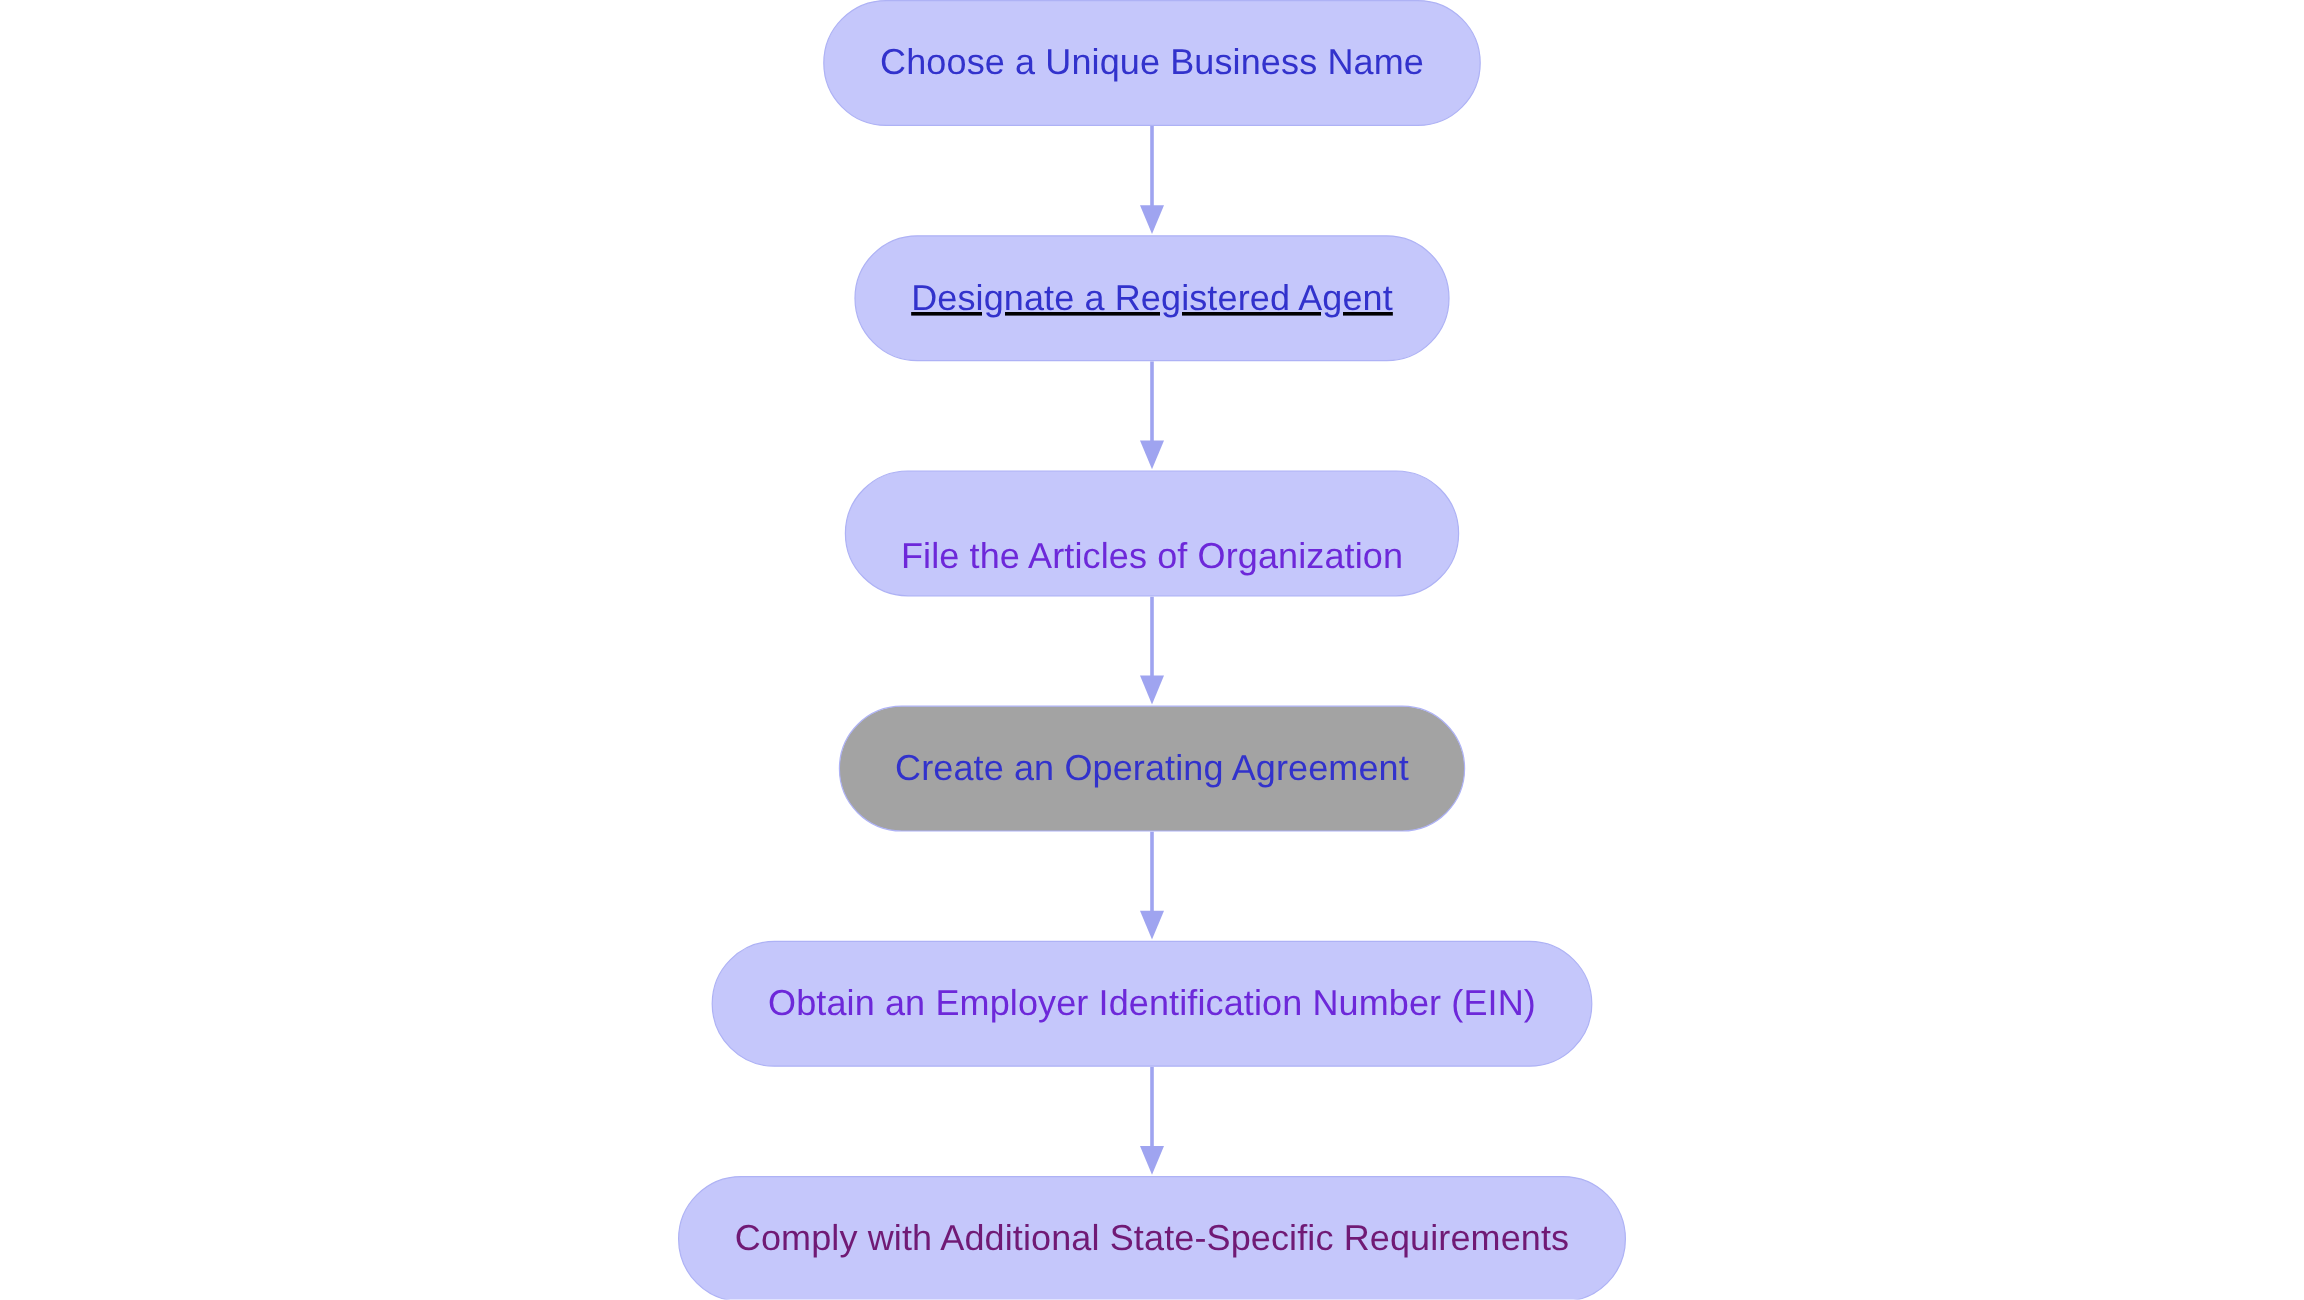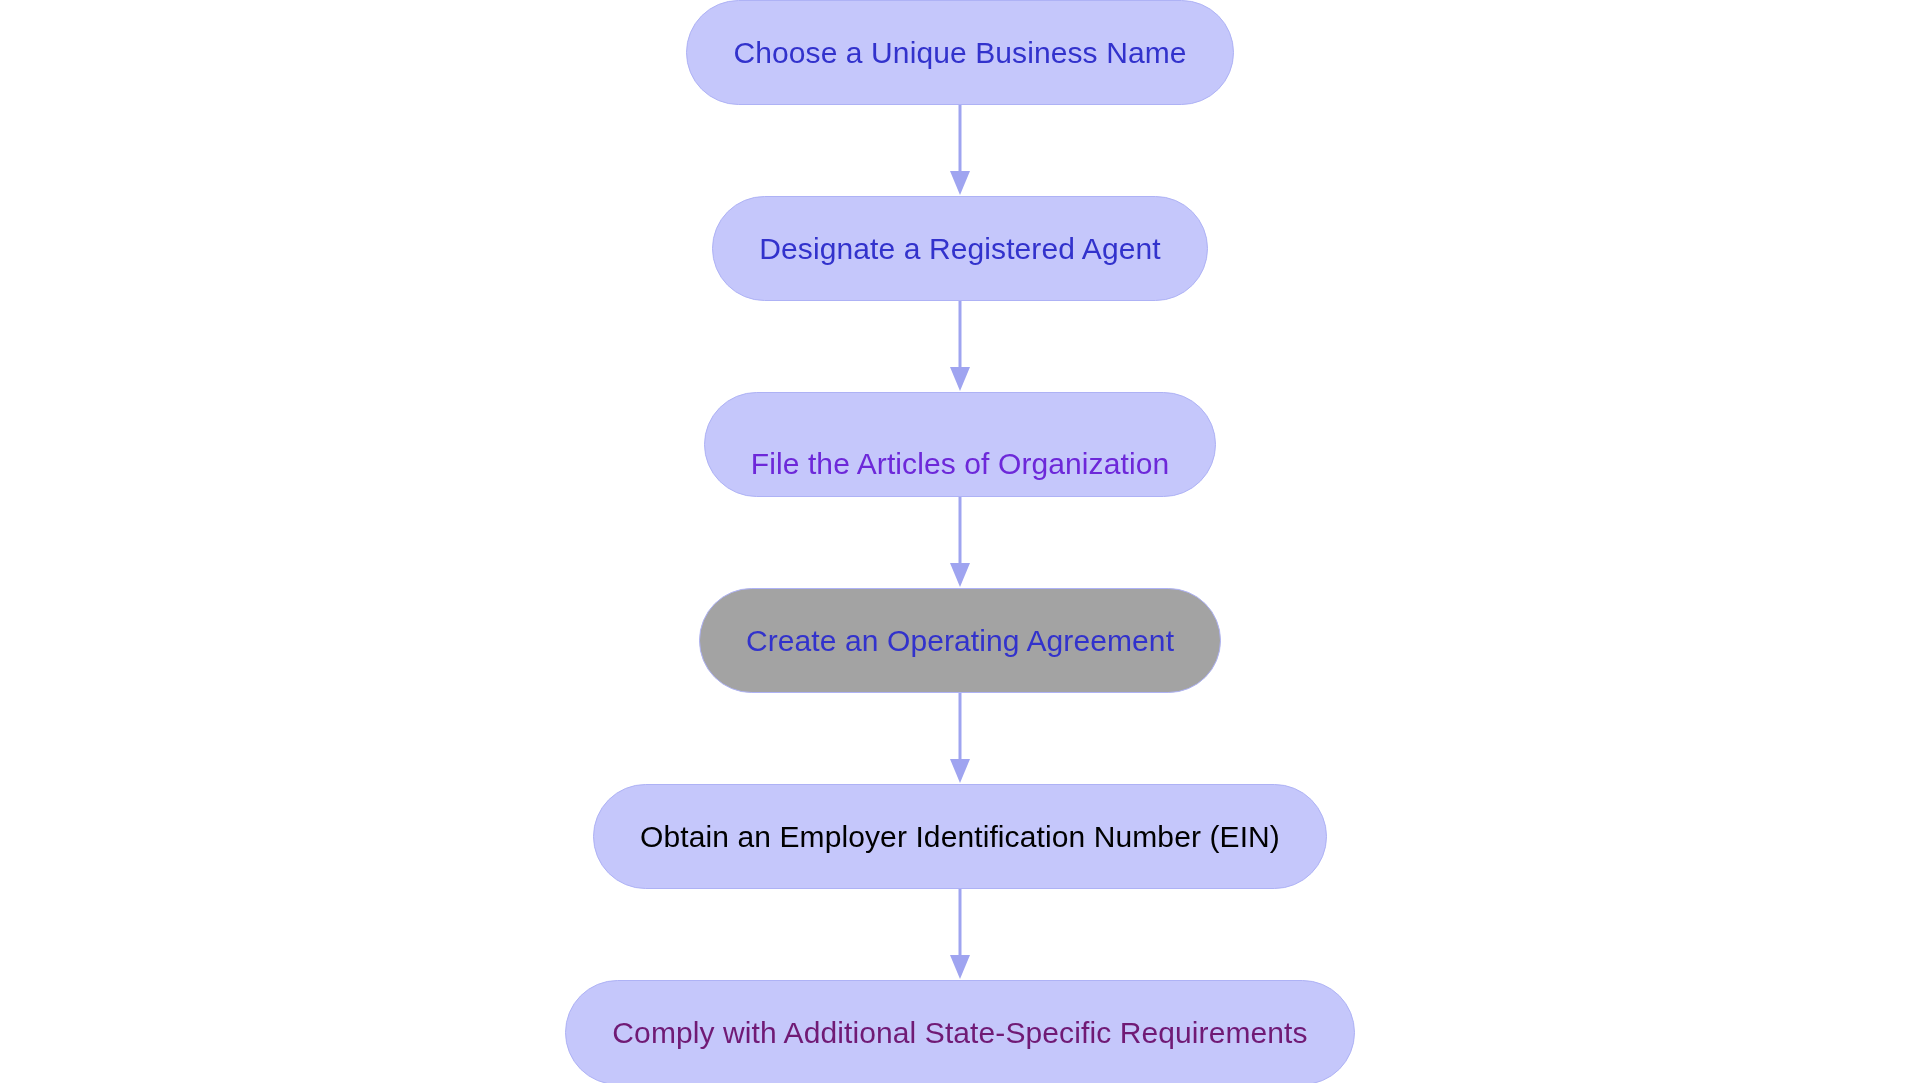--- a/index.html
+++ b/index.html
@@ -64,21 +64,21 @@
     <span class="node-label" style="color: rgb(50, 50, 204);">Choose a Unique Business Name</span>
   </div>
 
   <div class="connector">
     <svg width="26" height="91" viewBox="0 0 26 91">
       <line x1="13" y1="0" x2="13" y2="72" stroke="#9fa4f0" stroke-width="3"></line>
       <polygon points="13,90 3,66 23,66" fill="#9fa4f0"></polygon>
     </svg>
   </div>
 
-  <div class="node" style="background: rgb(197, 199, 251); border: 1.5px solid rgb(174, 178, 245);">
+  <div class="node" style="background: rgb(197, 199, 251); border: 1.5px solid rgb(174, 178, 245); text-decoration: underline;">
     <span class="node-label" style="color: rgb(50, 50, 204);">Designate a Registered Agent</span>
   </div>
 
   <div class="connector">
     <svg width="26" height="91" viewBox="0 0 26 91">
       <line x1="13" y1="0" x2="13" y2="72" stroke="#9fa4f0" stroke-width="3"></line>
       <polygon points="13,90 3,66 23,66" fill="#9fa4f0"></polygon>
     </svg>
   </div>
 
@@ -98,21 +98,21 @@
   </div>
 
   <div class="connector">
     <svg width="26" height="91" viewBox="0 0 26 91">
       <line x1="13" y1="0" x2="13" y2="72" stroke="#9fa4f0" stroke-width="3"></line>
       <polygon points="13,90 3,66 23,66" fill="#9fa4f0"></polygon>
     </svg>
   </div>
 
   <div class="node" style="background: rgb(197, 199, 251); border: 1.5px solid rgb(174, 178, 245);">
-    <span class="node-label" style="color: #000000;">Obtain an Employer Identification Number (EIN)</span>
+    <span class="node-label" style="color: #6d28d9;">Obtain an Employer Identification Number (EIN)</span>
   </div>
 
   <div class="connector">
     <svg width="26" height="91" viewBox="0 0 26 91">
       <line x1="13" y1="0" x2="13" y2="72" stroke="#9fa4f0" stroke-width="3"></line>
       <polygon points="13,90 3,66 23,66" fill="#9fa4f0"></polygon>
     </svg>
   </div>
 
   <div class="node" style="background: rgb(197, 199, 251); border: 1.5px solid rgb(174, 178, 245);">

